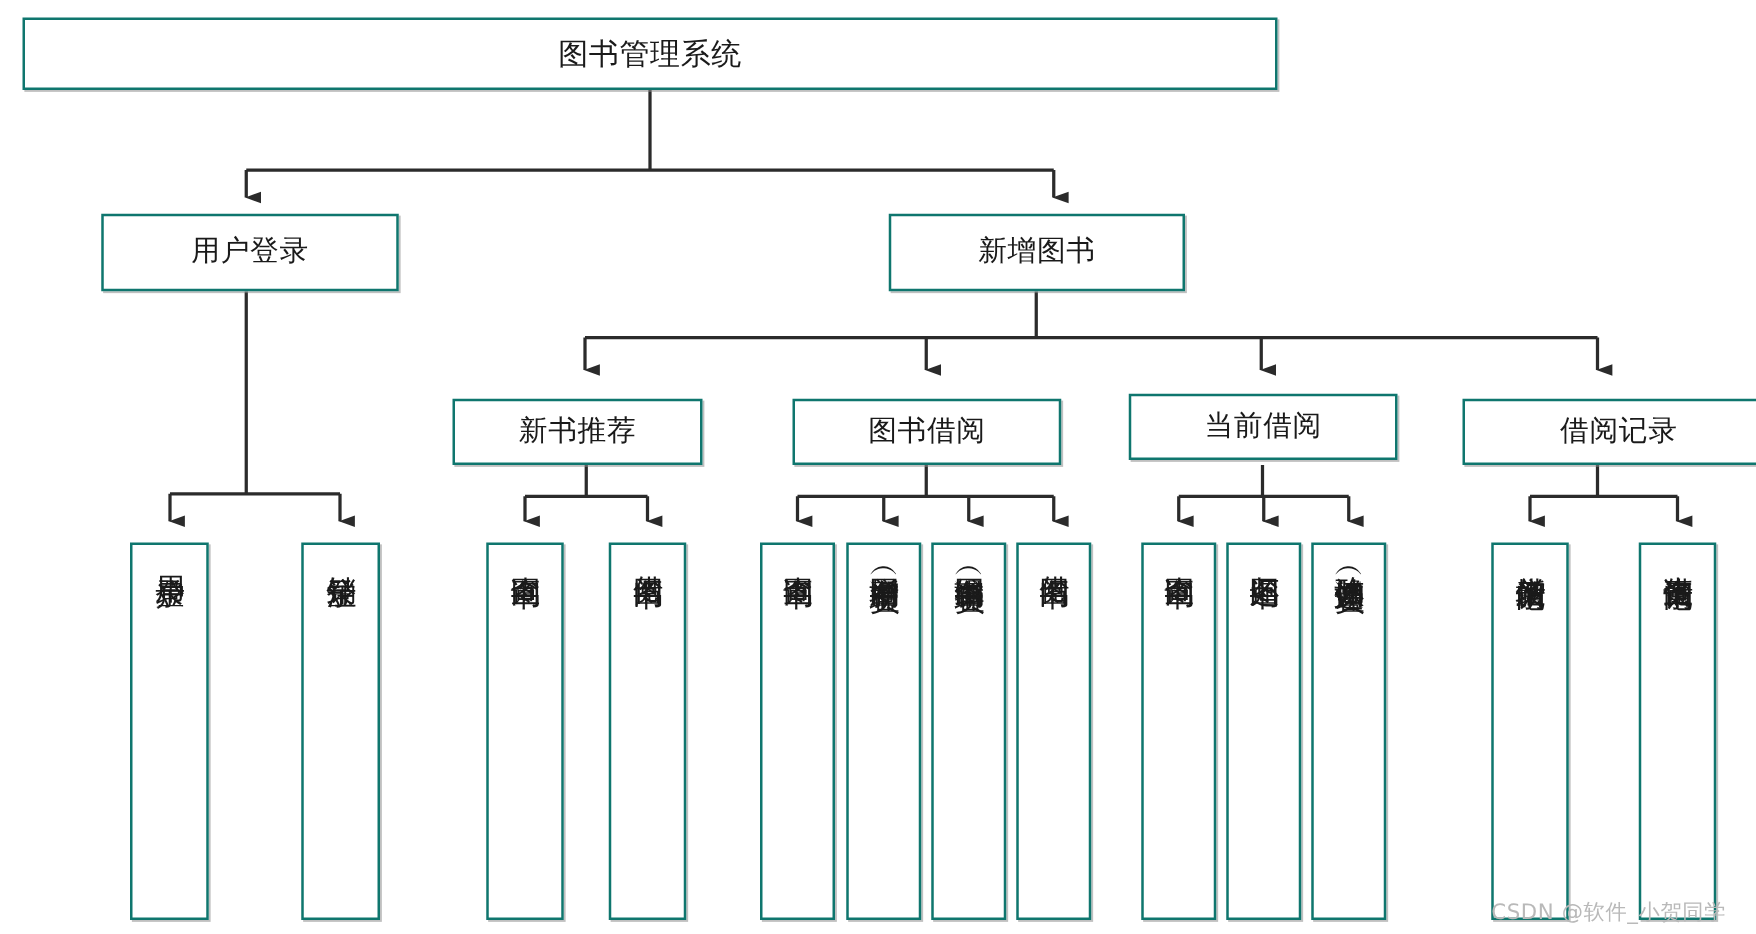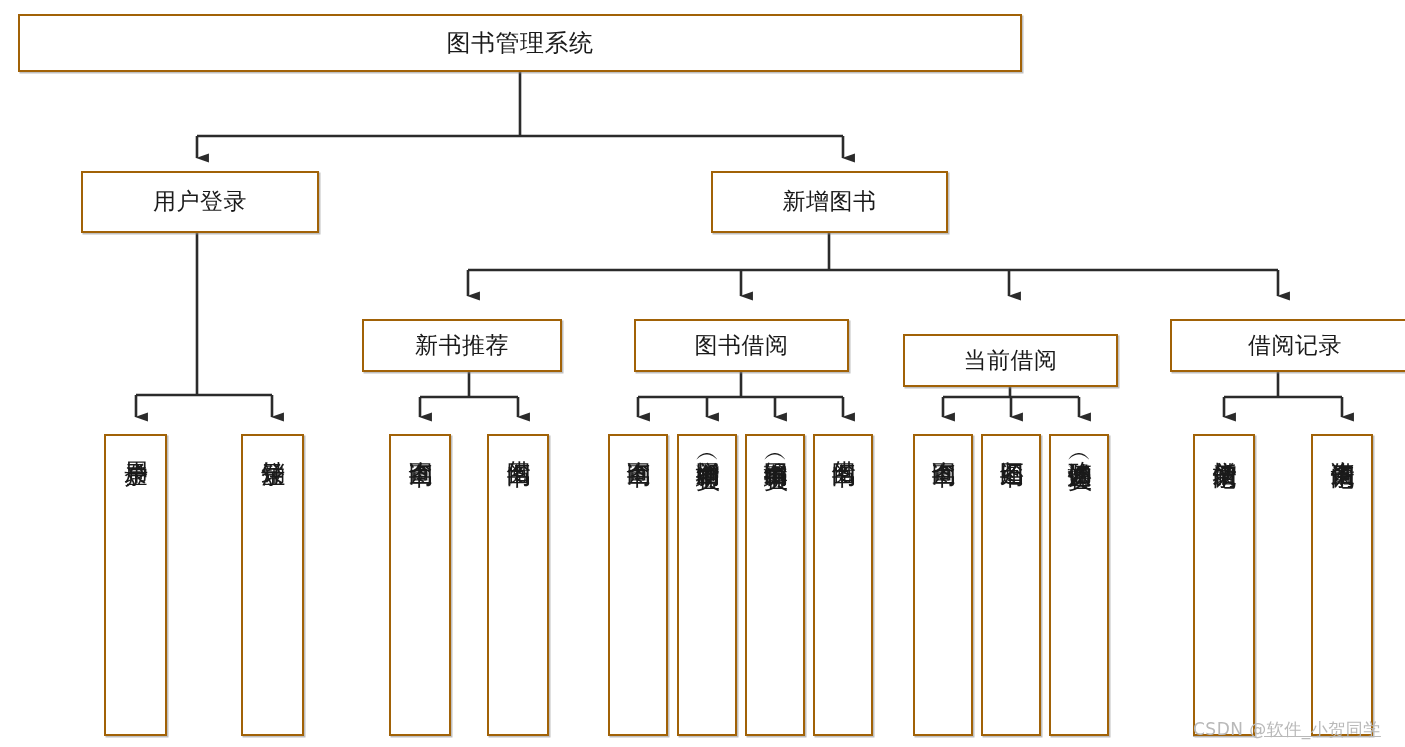--- a/index.html
+++ b/index.html
@@ -21,21 +21,21 @@
     position: absolute;
     left: 0;
     top: 0;
     width: 1405px;
     height: 747px;
   }
   .node {
     position: absolute;
     box-sizing: border-box;
     background: #ffffff;
-    border: 2px solid #a16207;
+    border: 2px solid #0f766e;
     box-shadow: 1.5px 1.5px 0 0 rgba(140,140,140,0.55);
     display: flex;
     align-items: center;
     justify-content: center;
     color: #1a1a1a;
   }
   .node.horiz {
     font-size: 23px;
     letter-spacing: 0.5px;
     line-height: 1.1;
@@ -135,21 +135,21 @@
   <div class="node horiz" style="left:711px; top:171px; width:237px; height:62px;">
     <span>新增图书</span>
   </div>
 
   <div class="node horiz" style="left:362px; top:319px; width:200px; height:53px;">
     <span>新书推荐</span>
   </div>
   <div class="node horiz" style="left:634px; top:319px; width:215px; height:53px;align-items:center;">
     <span>图书借阅</span>
   </div>
-  <div class="node horiz" style="left:903px; top:334px; width:215px; height:53px;">
+  <div class="node horiz" style="left:903px; top:315px; width:215px; height:53px;">
     <span>当前借阅</span>
   </div>
   <div class="node horiz" style="left:1170px; top:319px; width:250px; height:53px;">
     <span>借阅记录</span>
   </div>
 
   <div class="node vert" style="left:104px; top:434px; width:63px; height:302px;">
     <span class="vtext">用户登录</span>
   </div>
   <div class="node vert" style="left:241px; top:434px; width:63px; height:302px;">
@@ -186,15 +186,15 @@
     <span class="vtext">确认归还（管理员）</span>
   </div>
 
   <div class="node vert" style="left:1193px; top:434px; width:62px; height:302px;">
     <span class="vtext">新增借阅记录</span>
   </div>
   <div class="node vert" style="left:1311px; top:434px; width:62px; height:302px;">
     <span class="vtext">查询借阅记录</span>
   </div>
 
-  <div class="watermark" style="left:1193px; top:718px;text-decoration:underline;">CSDN @软件_小贺同学</div>
+  <div class="watermark" style="left:1193px; top:718px;">CSDN @软件_小贺同学</div>
 
 </div>
 
 </body></html>

